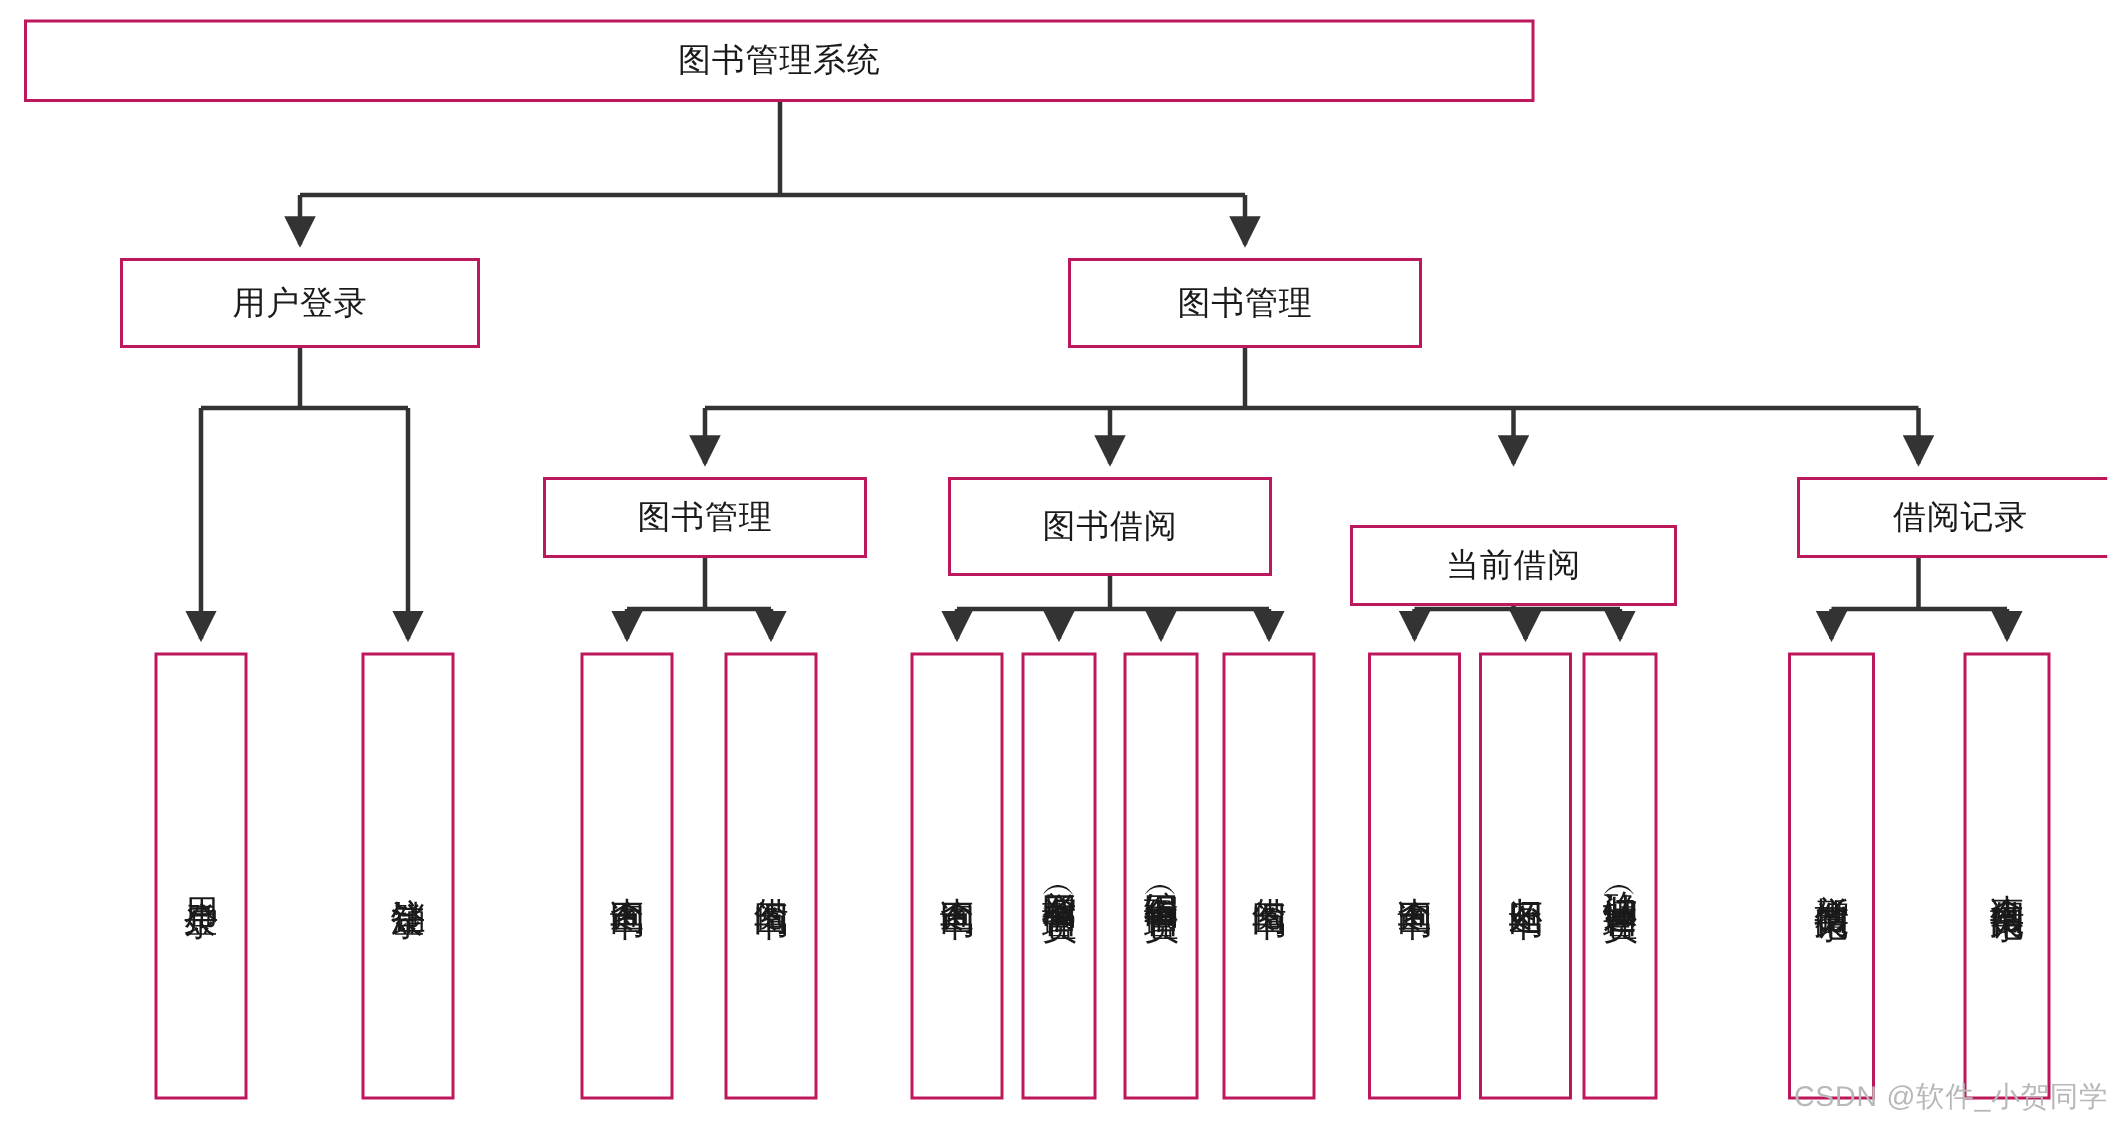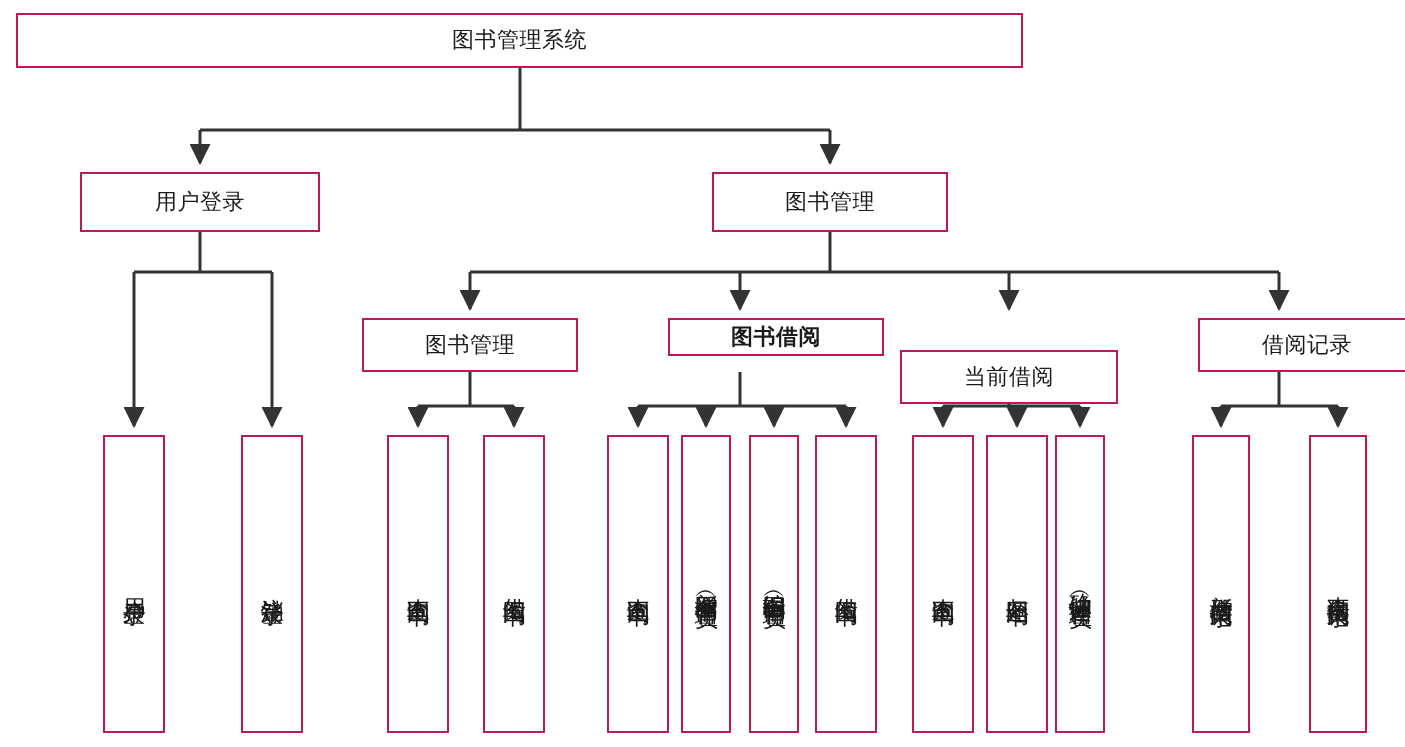--- a/index.html
+++ b/index.html
@@ -152,21 +152,21 @@
       </div>
       <div class="node horiz" style="left: 80px; top: 172px; width: 240px; height: 60px;">
         <span class="label">用户登录</span>
       </div>
       <div class="node horiz" style="left: 712px; top: 172px; width: 236px; height: 60px;">
         <span class="label">图书管理</span>
       </div>
       <div class="node horiz" style="left: 362px; top: 318px; width: 216px; height: 54px;">
         <span class="label">图书管理</span>
       </div>
-      <div class="node horiz" style="left: 668px; top: 318px; width: 216px; height: 38px; font-weight: bold;">
+      <div class="node horiz" style="left: 632px; top: 318px; width: 216px; height: 66px;">
         <span class="label">图书借阅</span>
       </div>
       <div class="node horiz" style="left: 900px; top: 318px; width: 218px; height: 54px; margin-top: 32px;">
         <span class="label">当前借阅</span>
       </div>
       <div class="node horiz" style="left: 1170px; top: 318px; width: 218px; height: 54px; margin-left: 28px;">
         <span class="label">借阅记录</span>
       </div>
       <div class="node vert" style="left: 103px; top: 435px; width: 62px; height: 298px;">
         <span class="label">用户登录</span>
@@ -202,13 +202,14 @@
         <span class="label">确认归还（管理员）</span>
       </div>
       <div class="node vert" style="left: 1192px; top: 435px; width: 58px; height: 298px;">
         <span class="label">新增借阅记录</span>
       </div>
       <div class="node vert" style="left: 1309px; top: 435px; width: 58px; height: 298px;">
         <span class="label">查询借阅记录</span>
       </div>
     </div>
 
+  <div class="watermark" style="left: 1196px; top: 718px;">CSDN @软件_小贺同学</div>
 </div>
 
 </body></html>

